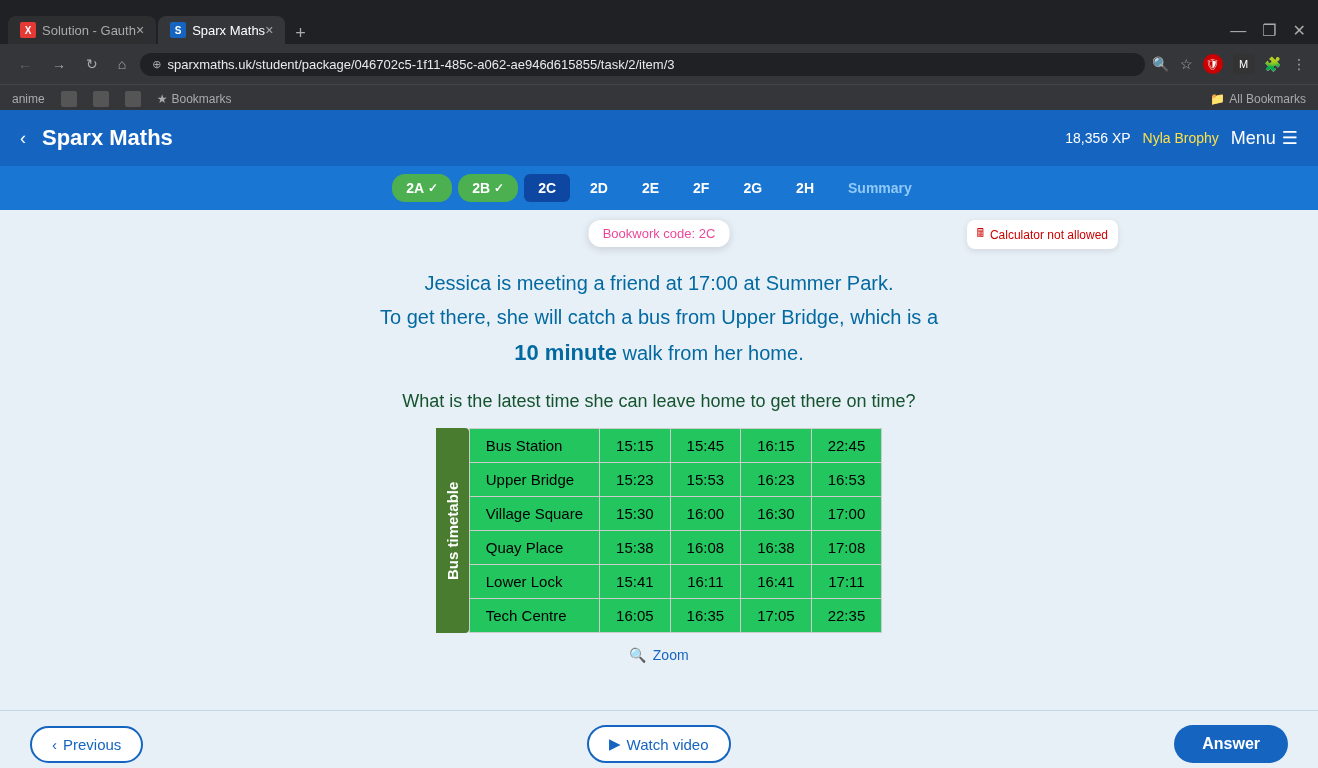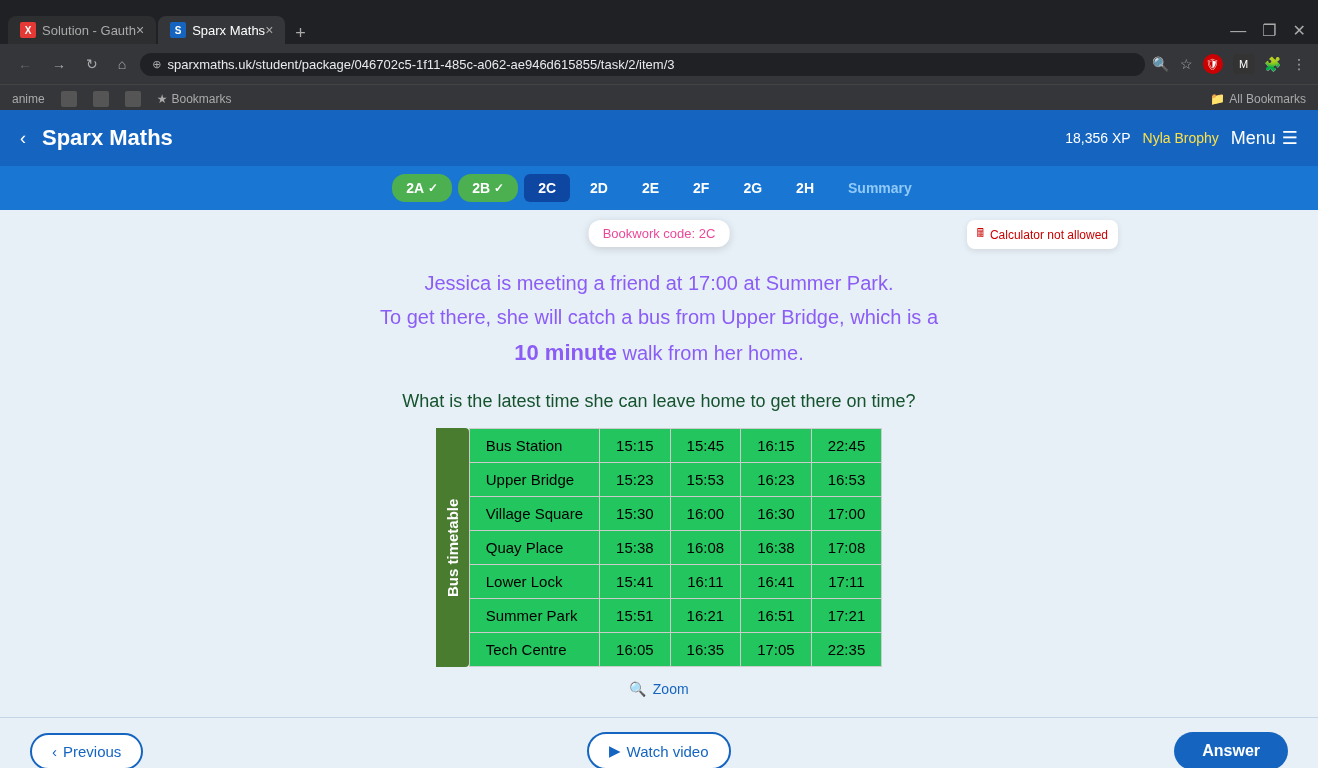--- a/index.html
+++ b/index.html
@@ -47,21 +47,21 @@
     .task-tab.summary { color: #90caf9; background: transparent; }
     .check-icon { font-size: 12px; }
 
     
     .main-content { background: #e8f0f7; padding: 20px; display: flex; flex-direction: column; align-items: center; min-height: 500px; position: relative; }
 
     .bookwork-tooltip { position: absolute; top: 10px; left: 50%; transform: translateX(-50%); background: white; border-radius: 12px; padding: 6px 14px; font-size: 13px; color: #ec4899; box-shadow: 0 2px 8px rgba(0,0,0,0.15); white-space: nowrap; z-index: 10; }
 
     .calculator-badge { position: absolute; top: 10px; right: 200px; background: white; border-radius: 8px; padding: 4px 10px; font-size: 12px; color: #c00; display: flex; align-items: center; gap: 6px; box-shadow: 0 2px 6px rgba(0,0,0,0.1); }
 
-    .question-text { text-align: center; font-size: 20px; color: #8b5cf6; margin-top: 36px; line-height: 1.7; max-width: 720px; }
+    .question-text { text-align: center; font-size: 20px; color: #0369a1; margin-top: 36px; line-height: 1.7; max-width: 720px; }
     .question-text strong { font-weight: 900; font-size: 22px; }
 
     .question-label { font-size: 18px; color: #14532d; margin: 20px 0 16px; text-align: center; max-width: 720px; }
 
     
     .timetable-wrapper { display: flex; }
     .timetable-label { background: #4a7c2f; color: white; writing-mode: vertical-rl; transform: rotate(180deg); display: flex; align-items: center; justify-content: center; font-size: 15px; font-weight: bold; padding: 10px 8px; border-radius: 4px 0 0 4px; }
     .timetable-table { border-collapse: collapse; background: #22c55e; }
     .timetable-table th, .timetable-table td { border: 1px solid #ccc; padding: 8px 16px; font-size: 15px; text-align: center; }
     .timetable-table td:first-child { text-align: left; font-weight: 500; }
@@ -206,27 +206,20 @@
             <td>16:08</td>
             <td>16:38</td>
             <td>17:08</td>
           </tr>
           <tr>
             <td>Lower Lock</td>
             <td>15:41</td>
             <td>16:11</td>
             <td>16:41</td>
             <td>17:11</td>
-          </tr>
-          <tr>
-            <td>Summer Park</td>
-            <td>15:51</td>
-            <td>16:21</td>
-            <td>16:51</td>
-            <td>17:21</td>
           </tr>
           <tr>
             <td>Tech Centre</td>
             <td>16:05</td>
             <td>16:35</td>
             <td>17:05</td>
             <td>22:35</td>
           </tr>
         </tbody>
     </table>

